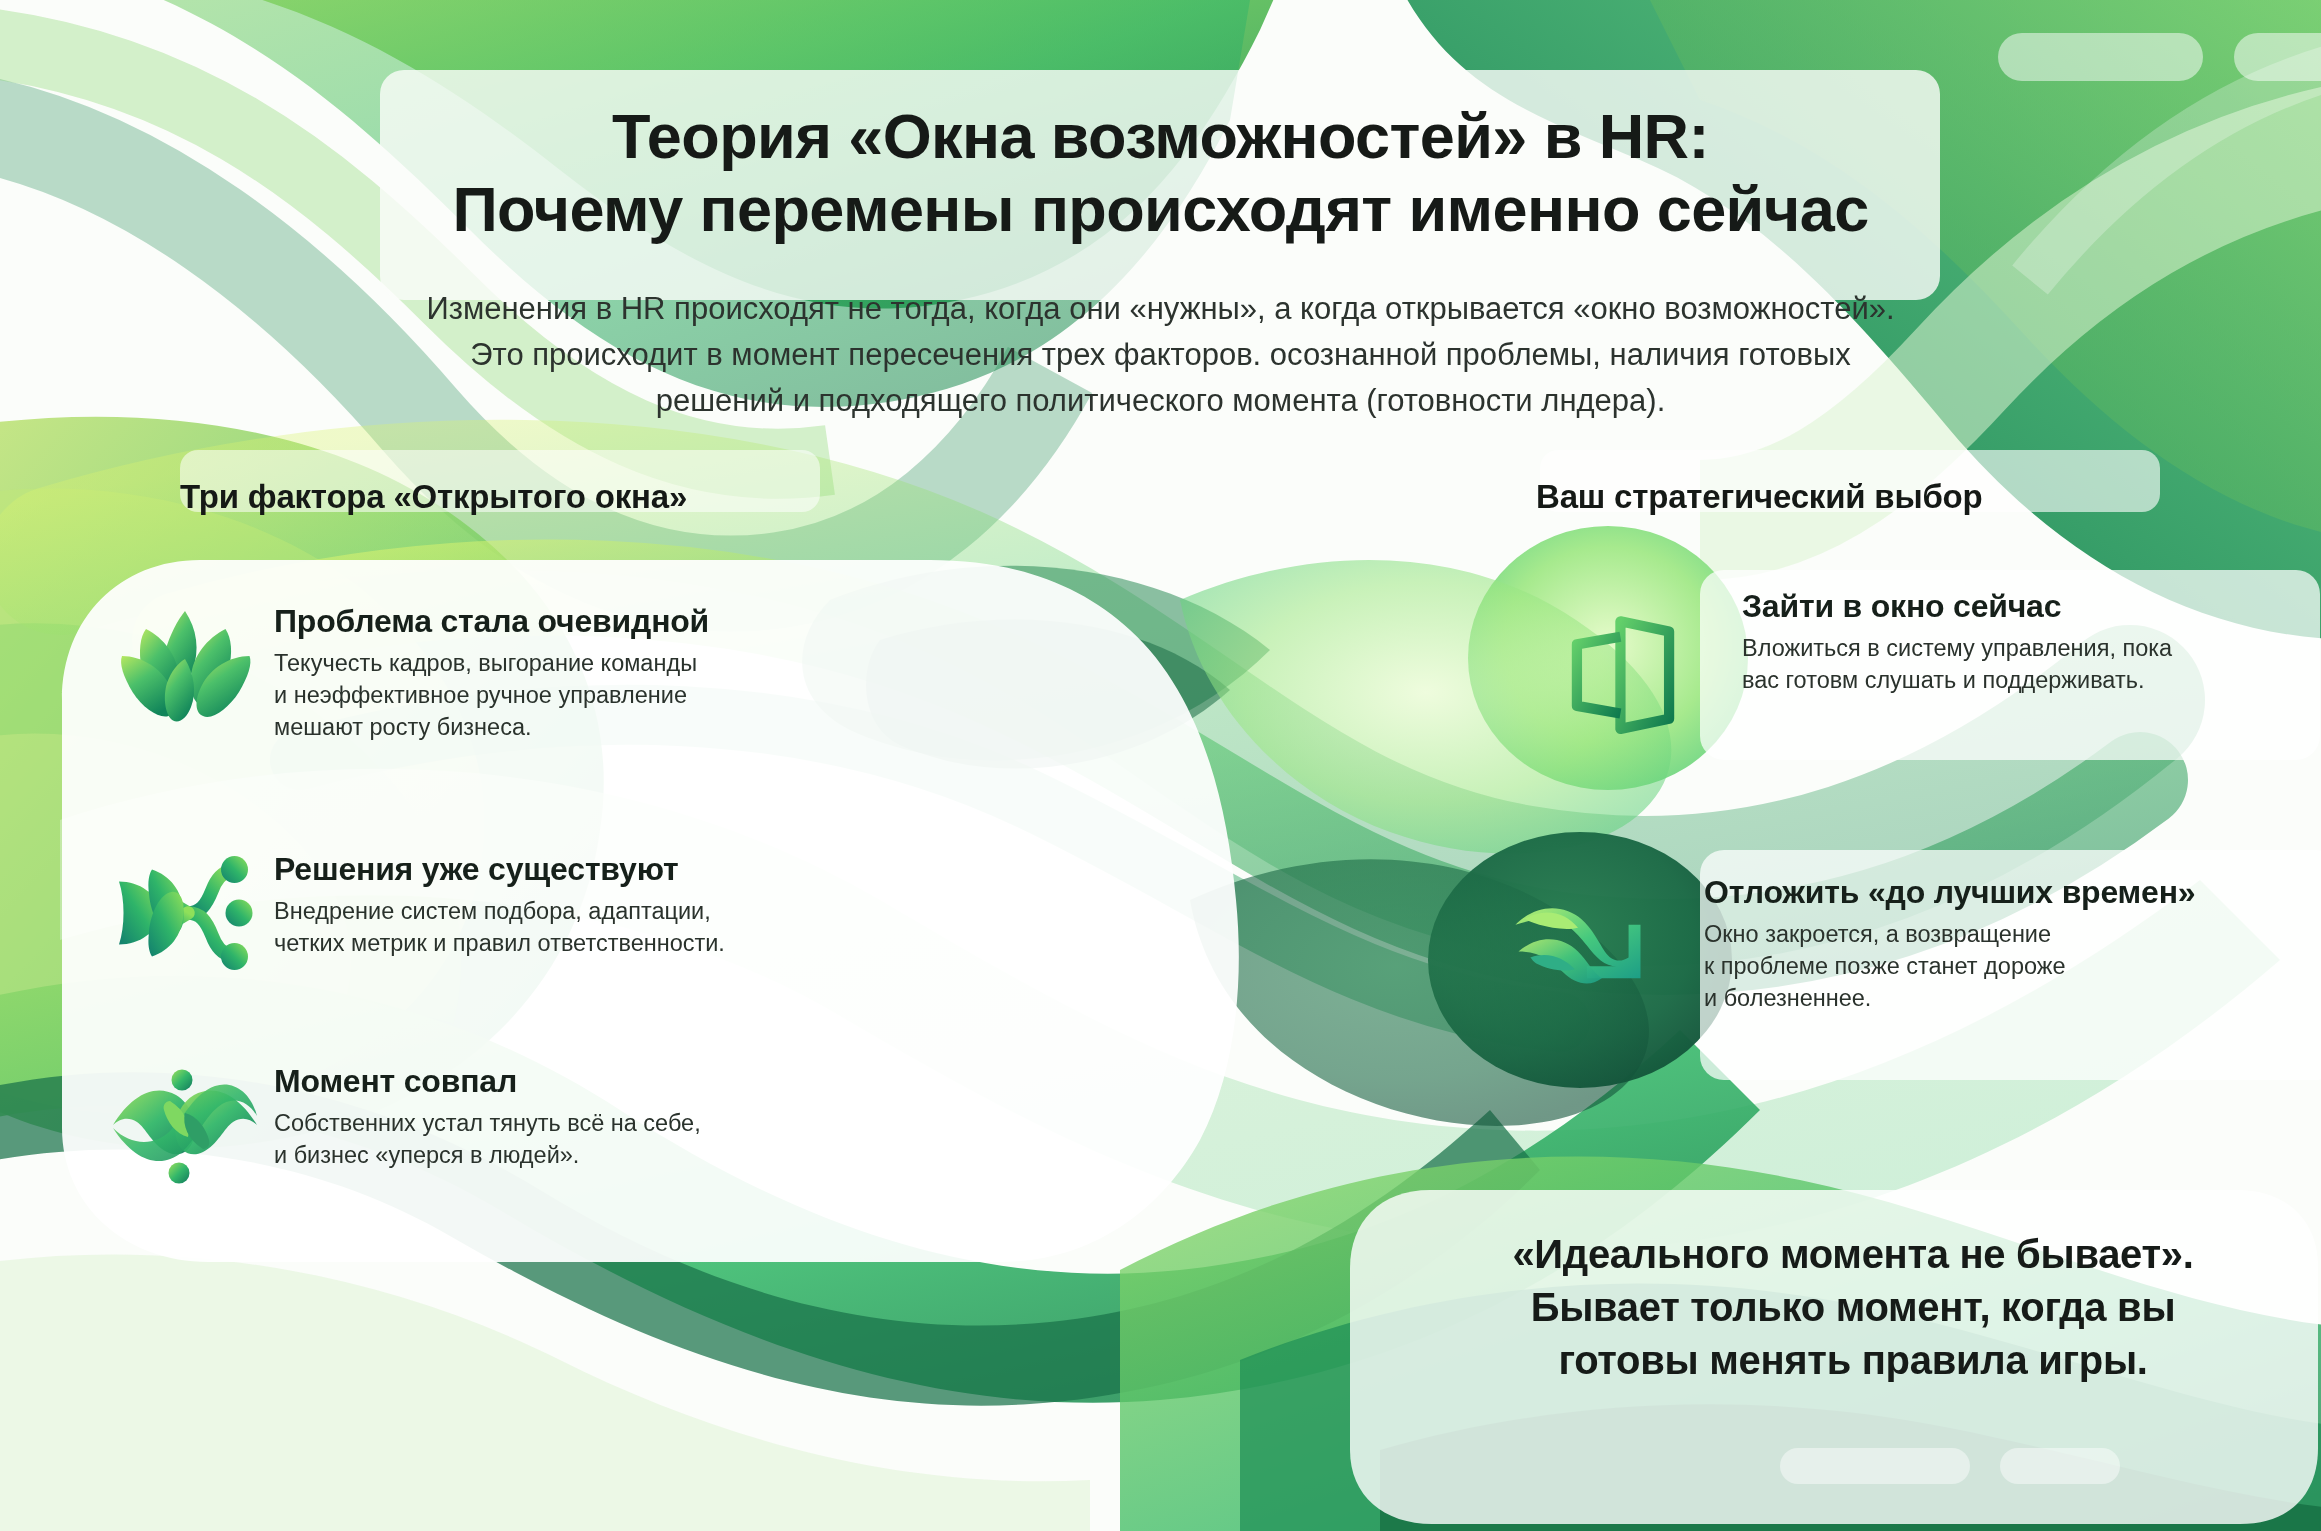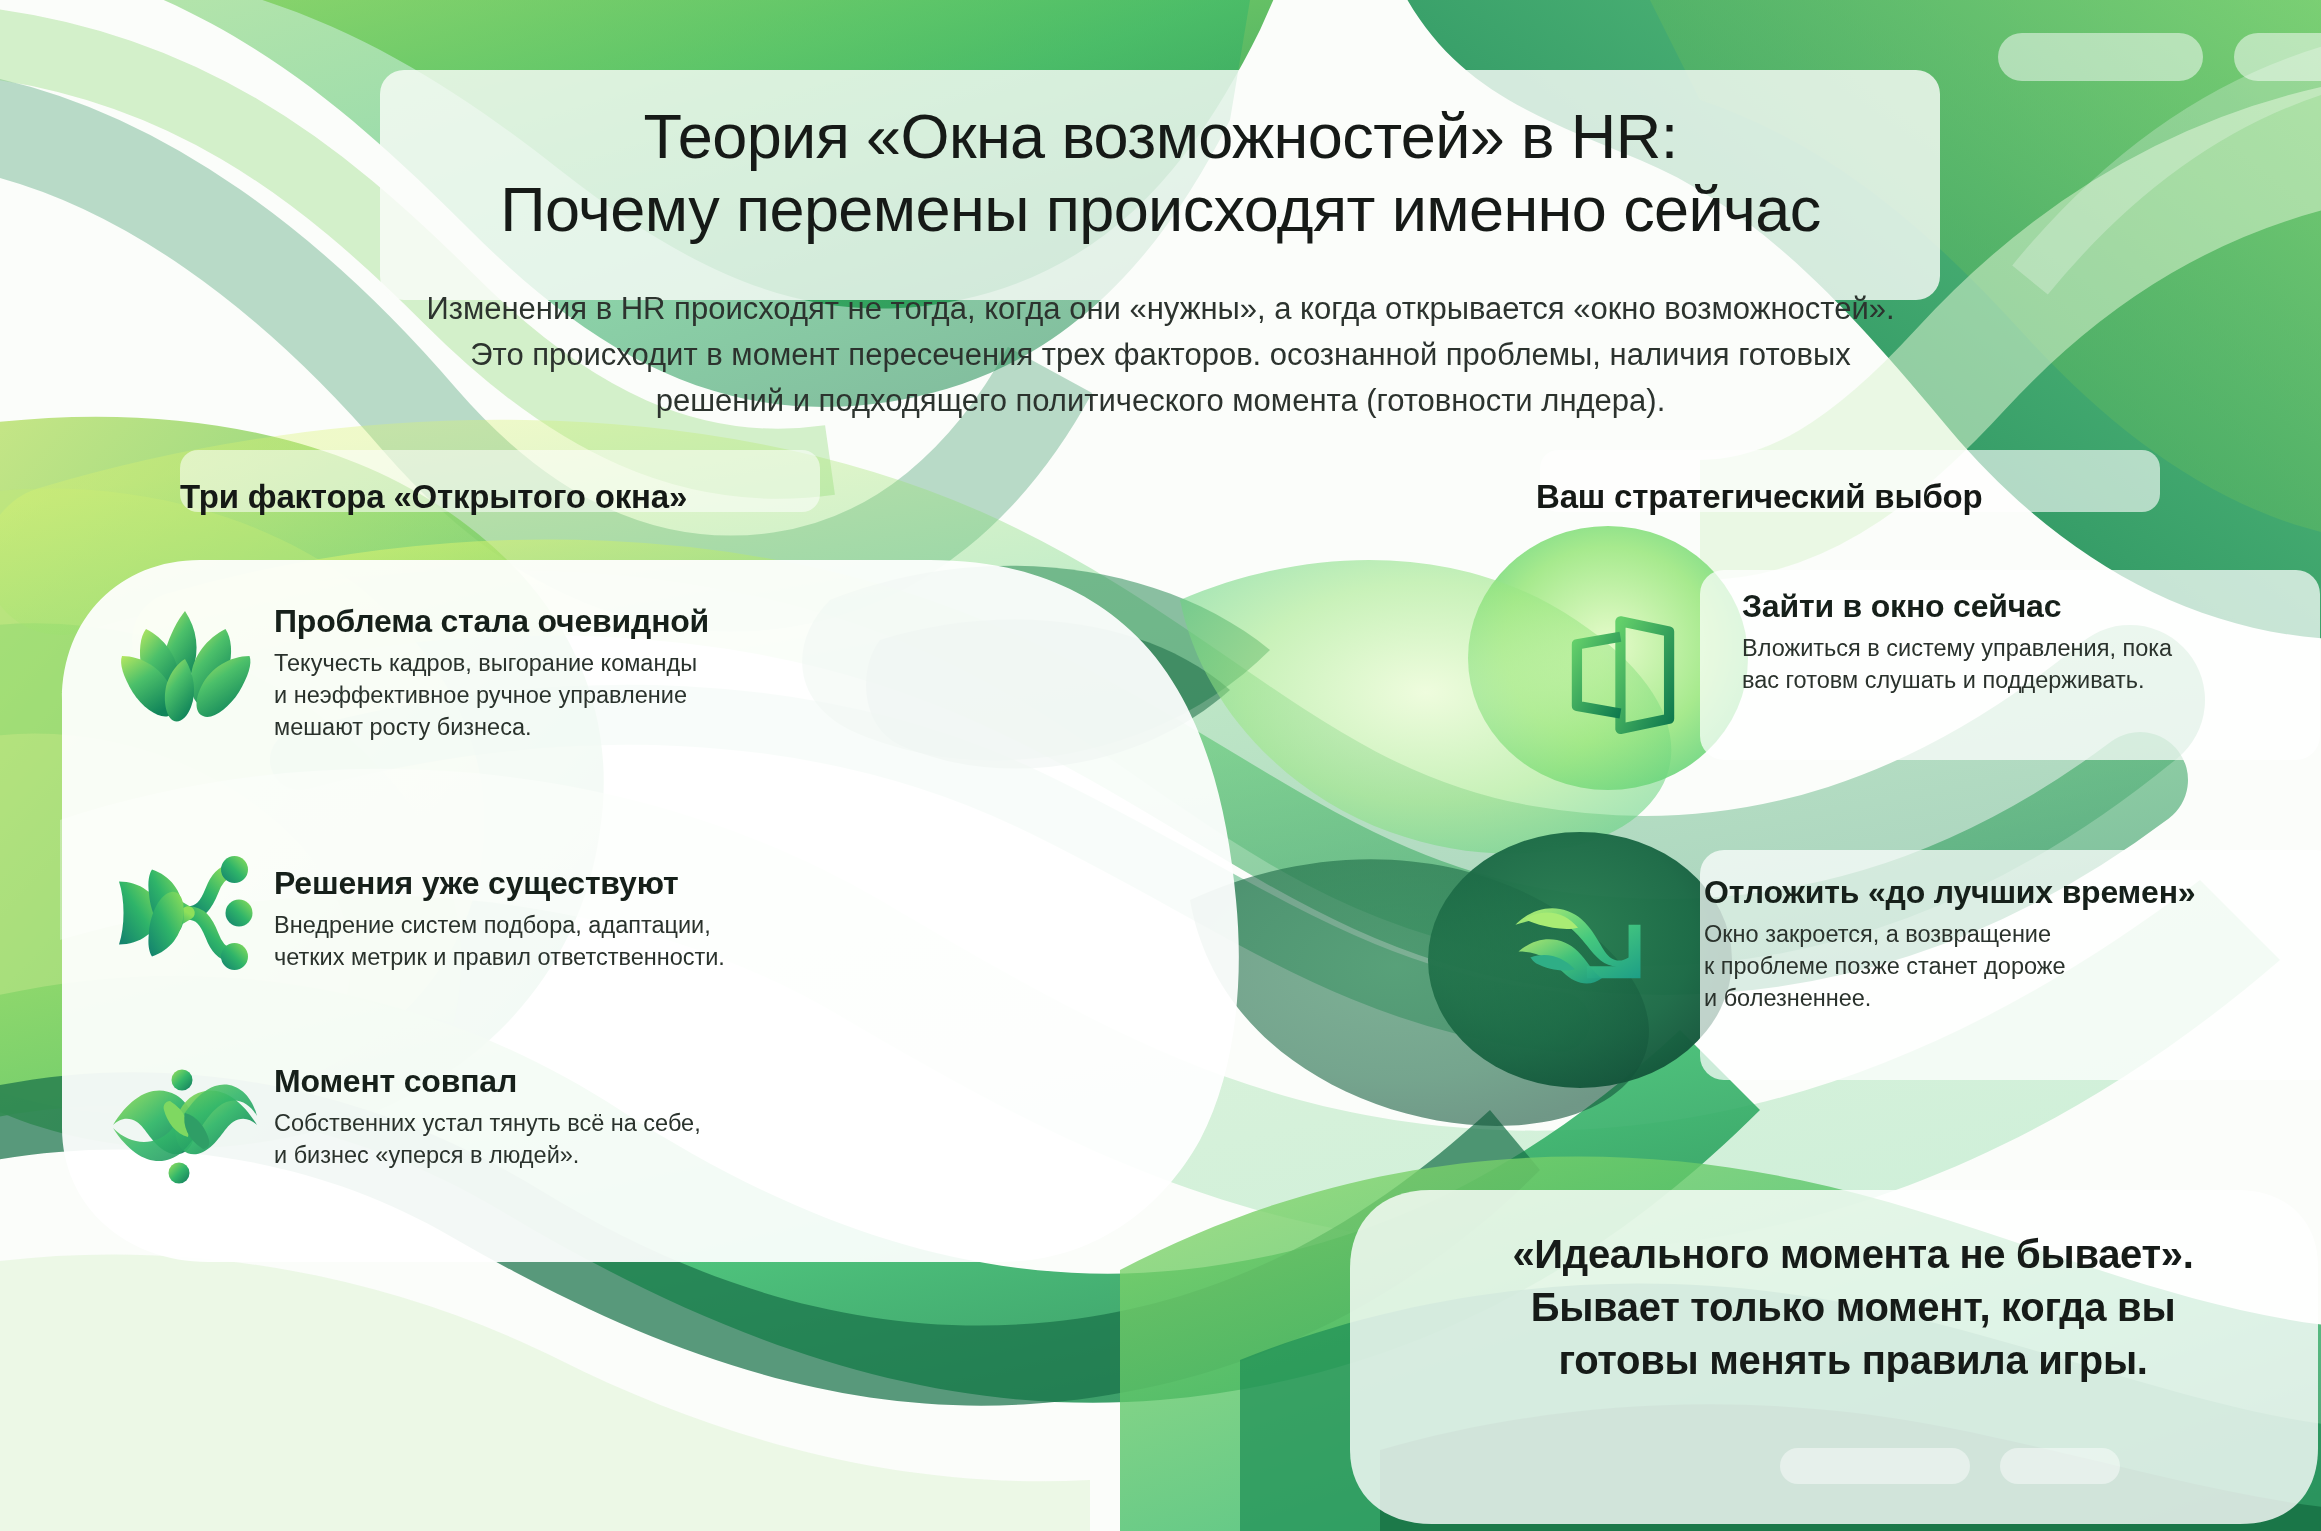--- a/index.html
+++ b/index.html
@@ -14,21 +14,21 @@
   #stage{position:absolute;inset:0;width:2321px;height:1531px;overflow:hidden;}
 
   
   #bg{position:absolute;inset:0;width:2321px;height:1531px;z-index:0;}
 
   
   #content{position:absolute;inset:0;z-index:5;}
 
   .title-block{position:absolute;left:0;top:100px;width:2321px;text-align:center;}
   .title-line{
-    font-size:63px;font-weight:400;color:#161a17;letter-spacing:-0.6px;line-height:1.16;
+    font-size:63px;font-weight:700;color:#161a17;letter-spacing:-0.6px;line-height:1.16;
   }
   .subtitle{
     position:absolute;left:0;top:286px;width:2321px;text-align:center;
     font-size:31px;line-height:1.48;color:#2c332e;font-weight:400;
   }
   .subtitle span{display:block;}
 
   .col-head{
     position:absolute;font-size:33px;font-weight:700;color:#151916;letter-spacing:-0.2px;
   }
@@ -39,21 +39,21 @@
   .item .icon-wrap{width:150px;height:150px;flex:0 0 150px;display:flex;align-items:center;justify-content:center;}
   .item .txt{margin-left:14px;padding-top:14px;}
   .item h3{
     margin:0 0 9px 0;font-size:32px;font-weight:700;color:#16201a;letter-spacing:-0.2px;line-height:1.1;
   }
   .item p{
     margin:0;font-size:23.5px;line-height:1.36;color:#2a322c;font-weight:400;white-space:pre-line;
   }
 
   #item-l1{left:110px;top:590px;}
-  #item-l2{left:110px;top:838px;align-items:center;}
+  #item-l2{left:110px;top:838px;}
   #item-l3{left:110px;top:1050px;}
 
   #item-r1{left:1528px;top:575px;}
   #item-r2{left:1470px;top:855px;}
   #item-r1 .txt,#item-r2 .txt{margin-left:24px;}
   #item-r2 .icon-wrap{width:210px;flex:0 0 210px;height:190px;}
   #item-r1 .icon-wrap{width:190px;flex:0 0 190px;height:190px;}
   #item-r2 .txt{padding-top:20px;}
 
   .quote{

